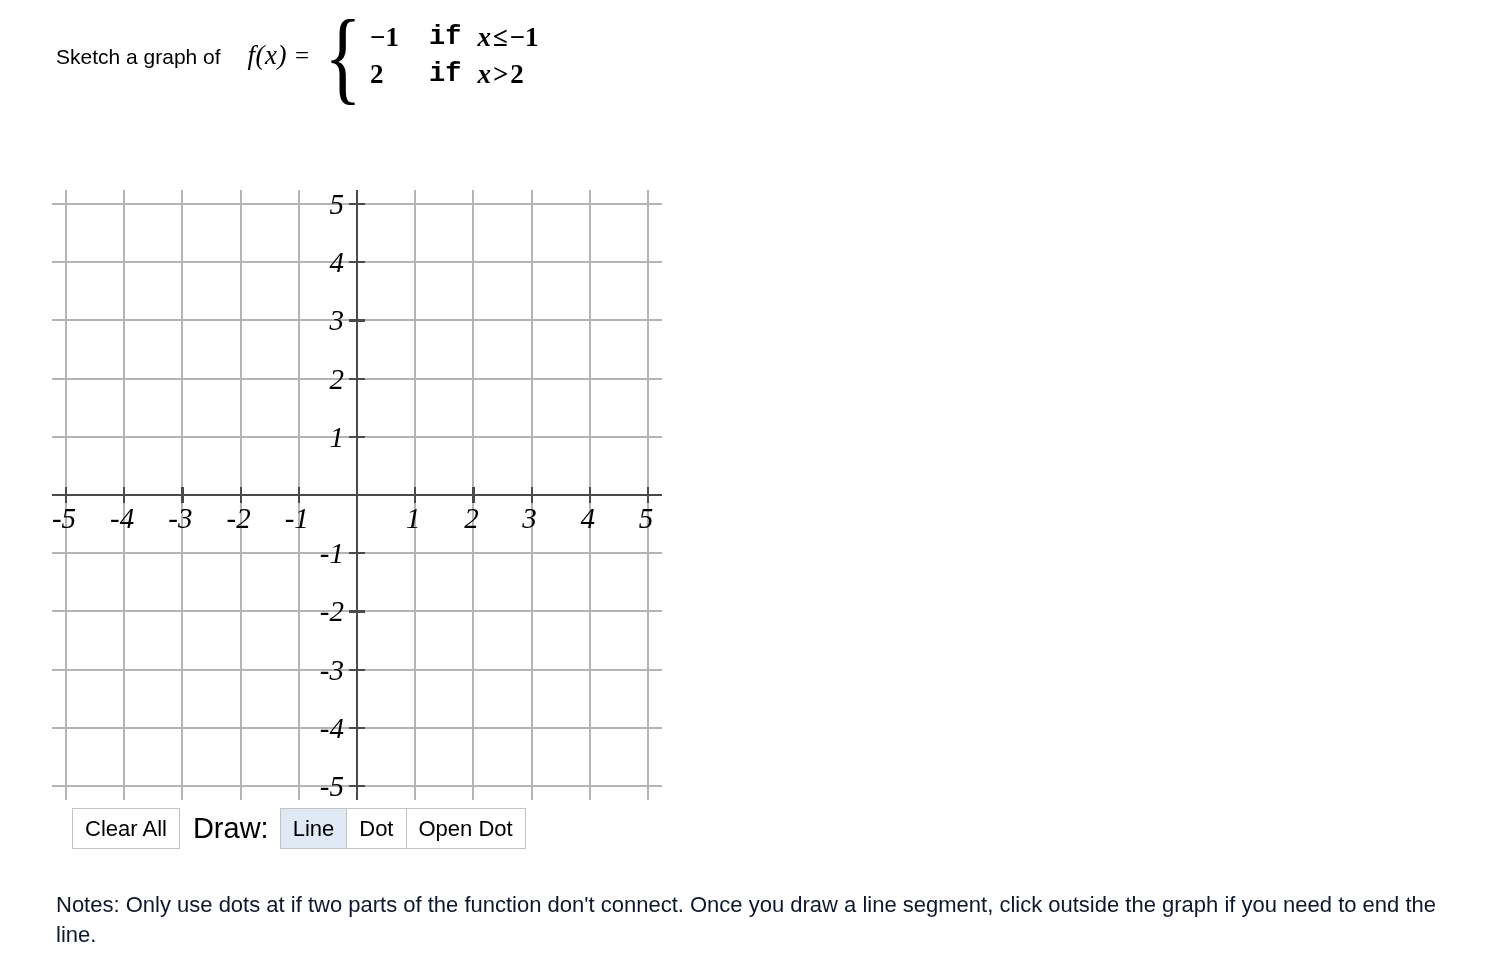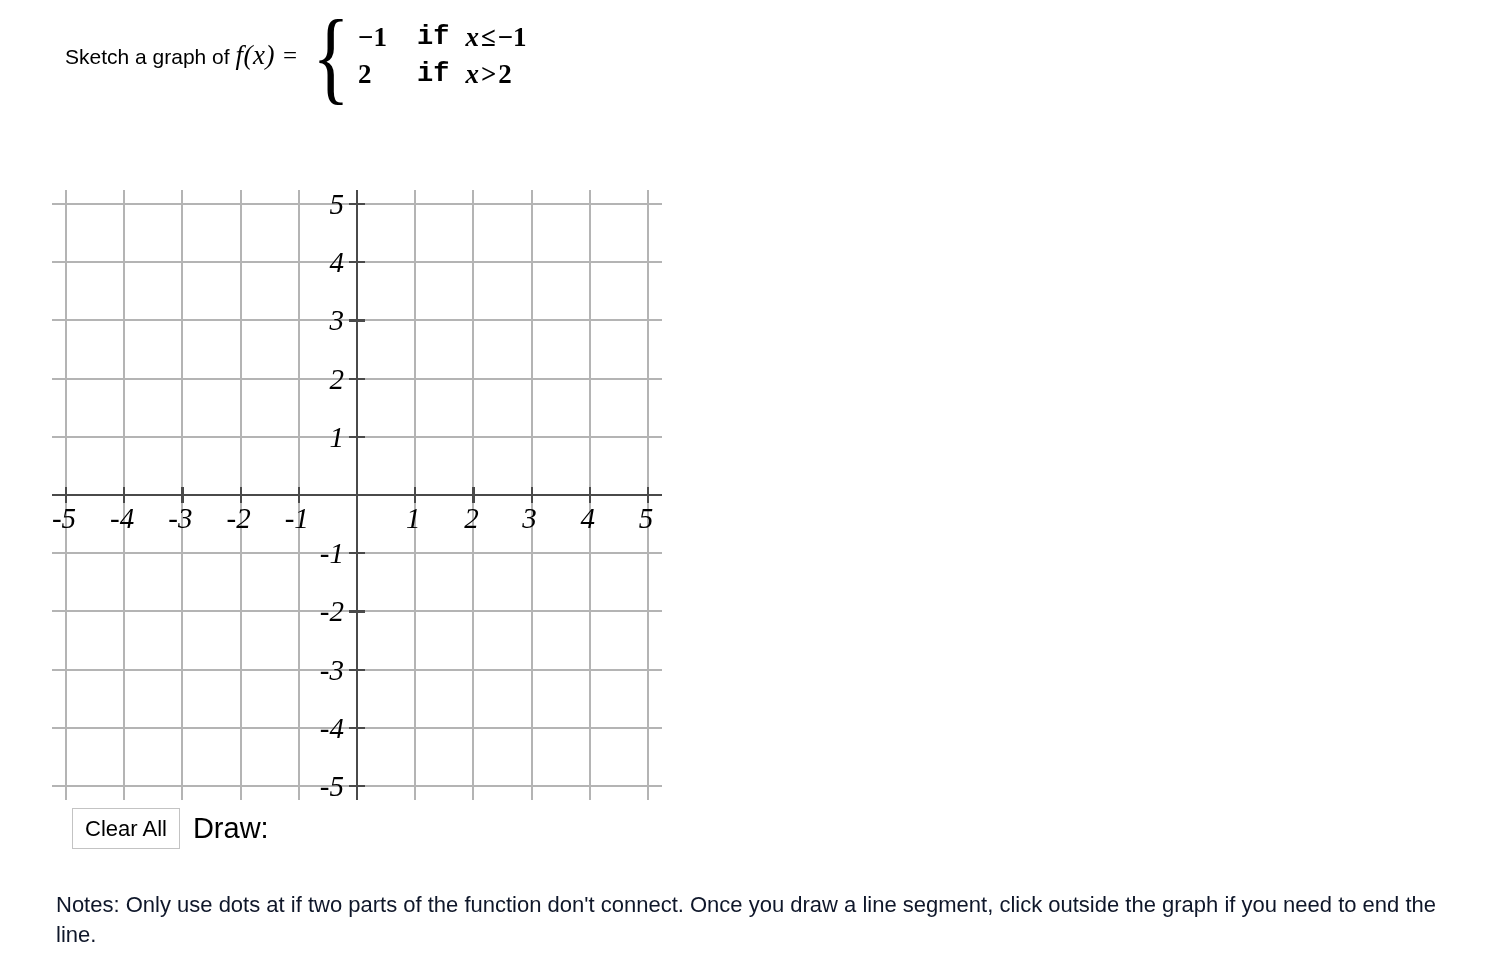--- a/index.html
+++ b/index.html
@@ -24,27 +24,26 @@
     display: flex;
     align-items: center;
     white-space: nowrap;
   }
   #prompt-text {
     font-family: "Liberation Sans", sans-serif;
     font-size: 21px;
     line-height: 1;
     color: #000;
     padding-top: 2px;
-    margin-left: 9px;
   }
   #fx-label {
     font-family: "Liberation Serif", serif;
     font-style: italic;
     font-size: 27px;
-    margin-left: 6px;
+    margin-left: 27px;
     letter-spacing: 0.5px;
   }
   #eq-sign {
     font-family: "Liberation Serif", serif;
     font-size: 25px;
     margin-left: 8px;
     margin-right: 4px;
   }
 
   .brace {
@@ -234,15 +233,20 @@
         <text x="344" y="737.8" text-anchor="end" font-family="&quot;Liberation Serif&quot;, serif" font-style="italic" font-size="29" fill="#000000">-4</text>
         <text x="344" y="796" text-anchor="end" font-family="&quot;Liberation Serif&quot;, serif" font-style="italic" font-size="29" fill="#000000">-5</text>
       </g>
     <g id="curve-layer"></g>
   </svg>
 </div>
 
 <div id="toolbar">
   <button class="btn">Clear All</button>
   <span id="draw-label">Draw:</span>
+  <div class="btn-group">
+    <button class="btn selected">Line</button>
+    <button class="btn">Dot</button>
+    <button class="btn">Open Dot</button>
+  </div>
 </div>
 
 <div id="notes">Notes: Only use dots at if two parts of the function don't connect. Once you draw a line segment, click outside the graph if you need to end the line.</div>
 
 </body></html>

